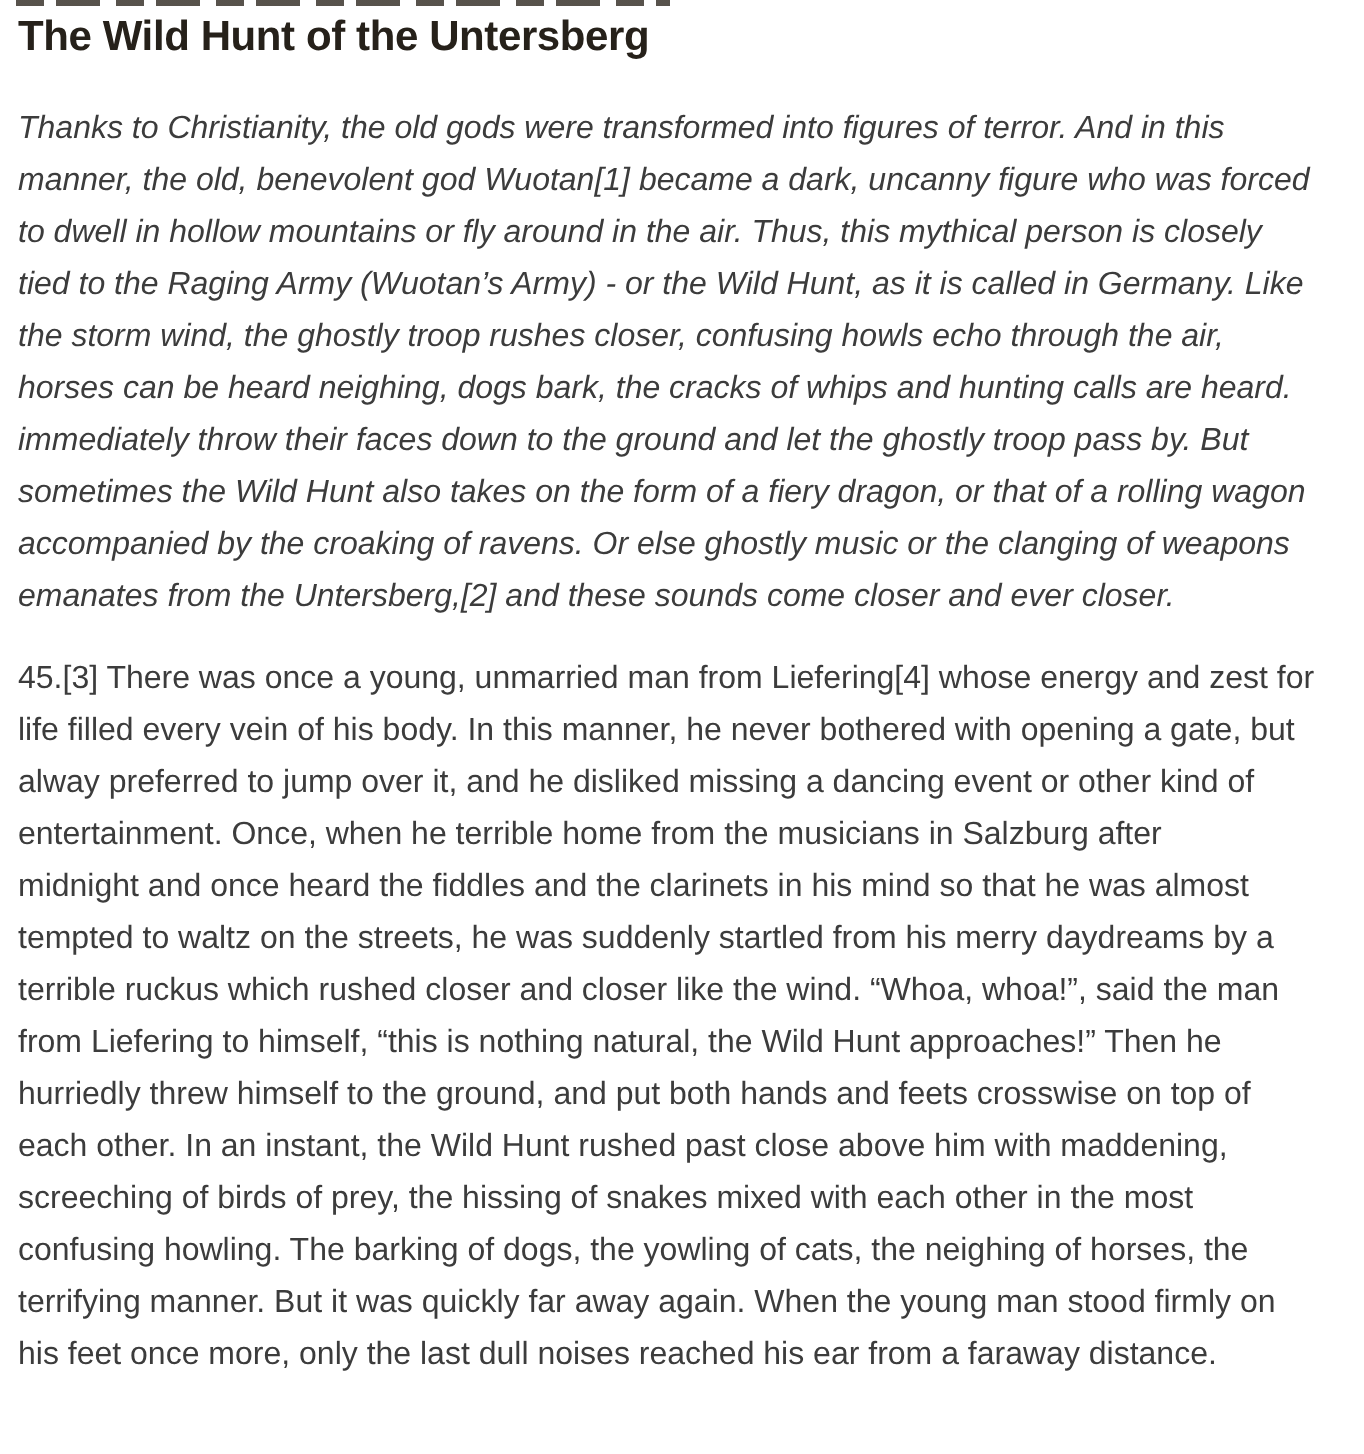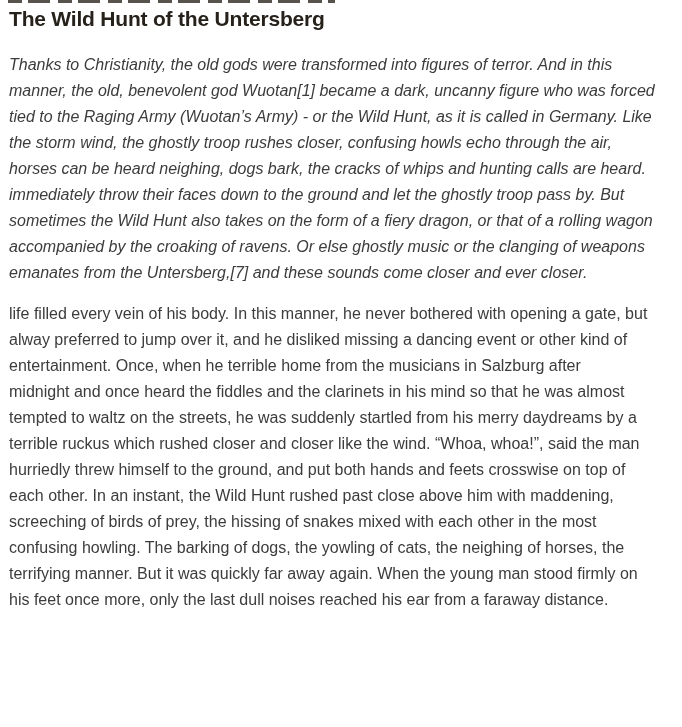--- a/index.html
+++ b/index.html
@@ -57,36 +57,39 @@
 <body>
 
 <div class="page">
   <div class="remnant"></div>
 
   <h1 class="title">The Wild Hunt of the Untersberg</h1>
 
   <div class="paragraph intro">
       <div class="line">Thanks to Christianity, the old gods were transformed into figures of terror. And in this</div>
       <div class="line">manner, the old, benevolent god Wuotan[1] became a dark, uncanny figure who was forced</div>
+      <div class="line">to dwell in hollow mountains or fly around in the air. Thus, this mythical person is closely</div>
       <div class="line">tied to the Raging Army (Wuotan’s Army) - or the Wild Hunt, as it is called in Germany. Like</div>
       <div class="line">the storm wind, the ghostly troop rushes closer, confusing howls echo through the air,</div>
       <div class="line">horses can be heard neighing, dogs bark, the cracks of whips and hunting calls are heard.</div>
       <div class="line">immediately throw their faces down to the ground and let the ghostly troop pass by. But</div>
       <div class="line">sometimes the Wild Hunt also takes on the form of a fiery dragon, or that of a rolling wagon</div>
       <div class="line">accompanied by the croaking of ravens. Or else ghostly music or the clanging of weapons</div>
-      <div class="line">emanates from the Untersberg,[7] and these sounds come closer and ever closer.</div>
+      <div class="line">emanates from the Untersberg,[2] and these sounds come closer and ever closer.</div>
     </div>
 
   <div class="paragraph story">
+      <div class="line">45.[3] There was once a young, unmarried man from Liefering[4] whose energy and zest for</div>
       <div class="line">life filled every vein of his body. In this manner, he never bothered with opening a gate, but</div>
       <div class="line">alway preferred to jump over it, and he disliked missing a dancing event or other kind of</div>
       <div class="line">entertainment. Once, when he terrible home from the musicians in Salzburg after</div>
       <div class="line">midnight and once heard the fiddles and the clarinets in his mind so that he was almost</div>
       <div class="line">tempted to waltz on the streets, he was suddenly startled from his merry daydreams by a</div>
       <div class="line">terrible ruckus which rushed closer and closer like the wind. “Whoa, whoa!”, said the man</div>
+      <div class="line">from Liefering to himself, “this is nothing natural, the Wild Hunt approaches!” Then he</div>
       <div class="line">hurriedly threw himself to the ground, and put both hands and feets crosswise on top of</div>
       <div class="line">each other. In an instant, the Wild Hunt rushed past close above him with maddening,</div>
       <div class="line">screeching of birds of prey, the hissing of snakes mixed with each other in the most</div>
       <div class="line">confusing howling. The barking of dogs, the yowling of cats, the neighing of horses, the</div>
       <div class="line">terrifying manner. But it was quickly far away again. When the young man stood firmly on</div>
       <div class="line">his feet once more, only the last dull noises reached his ear from a faraway distance.</div>
     </div>
 </div>
 
 </body></html>

